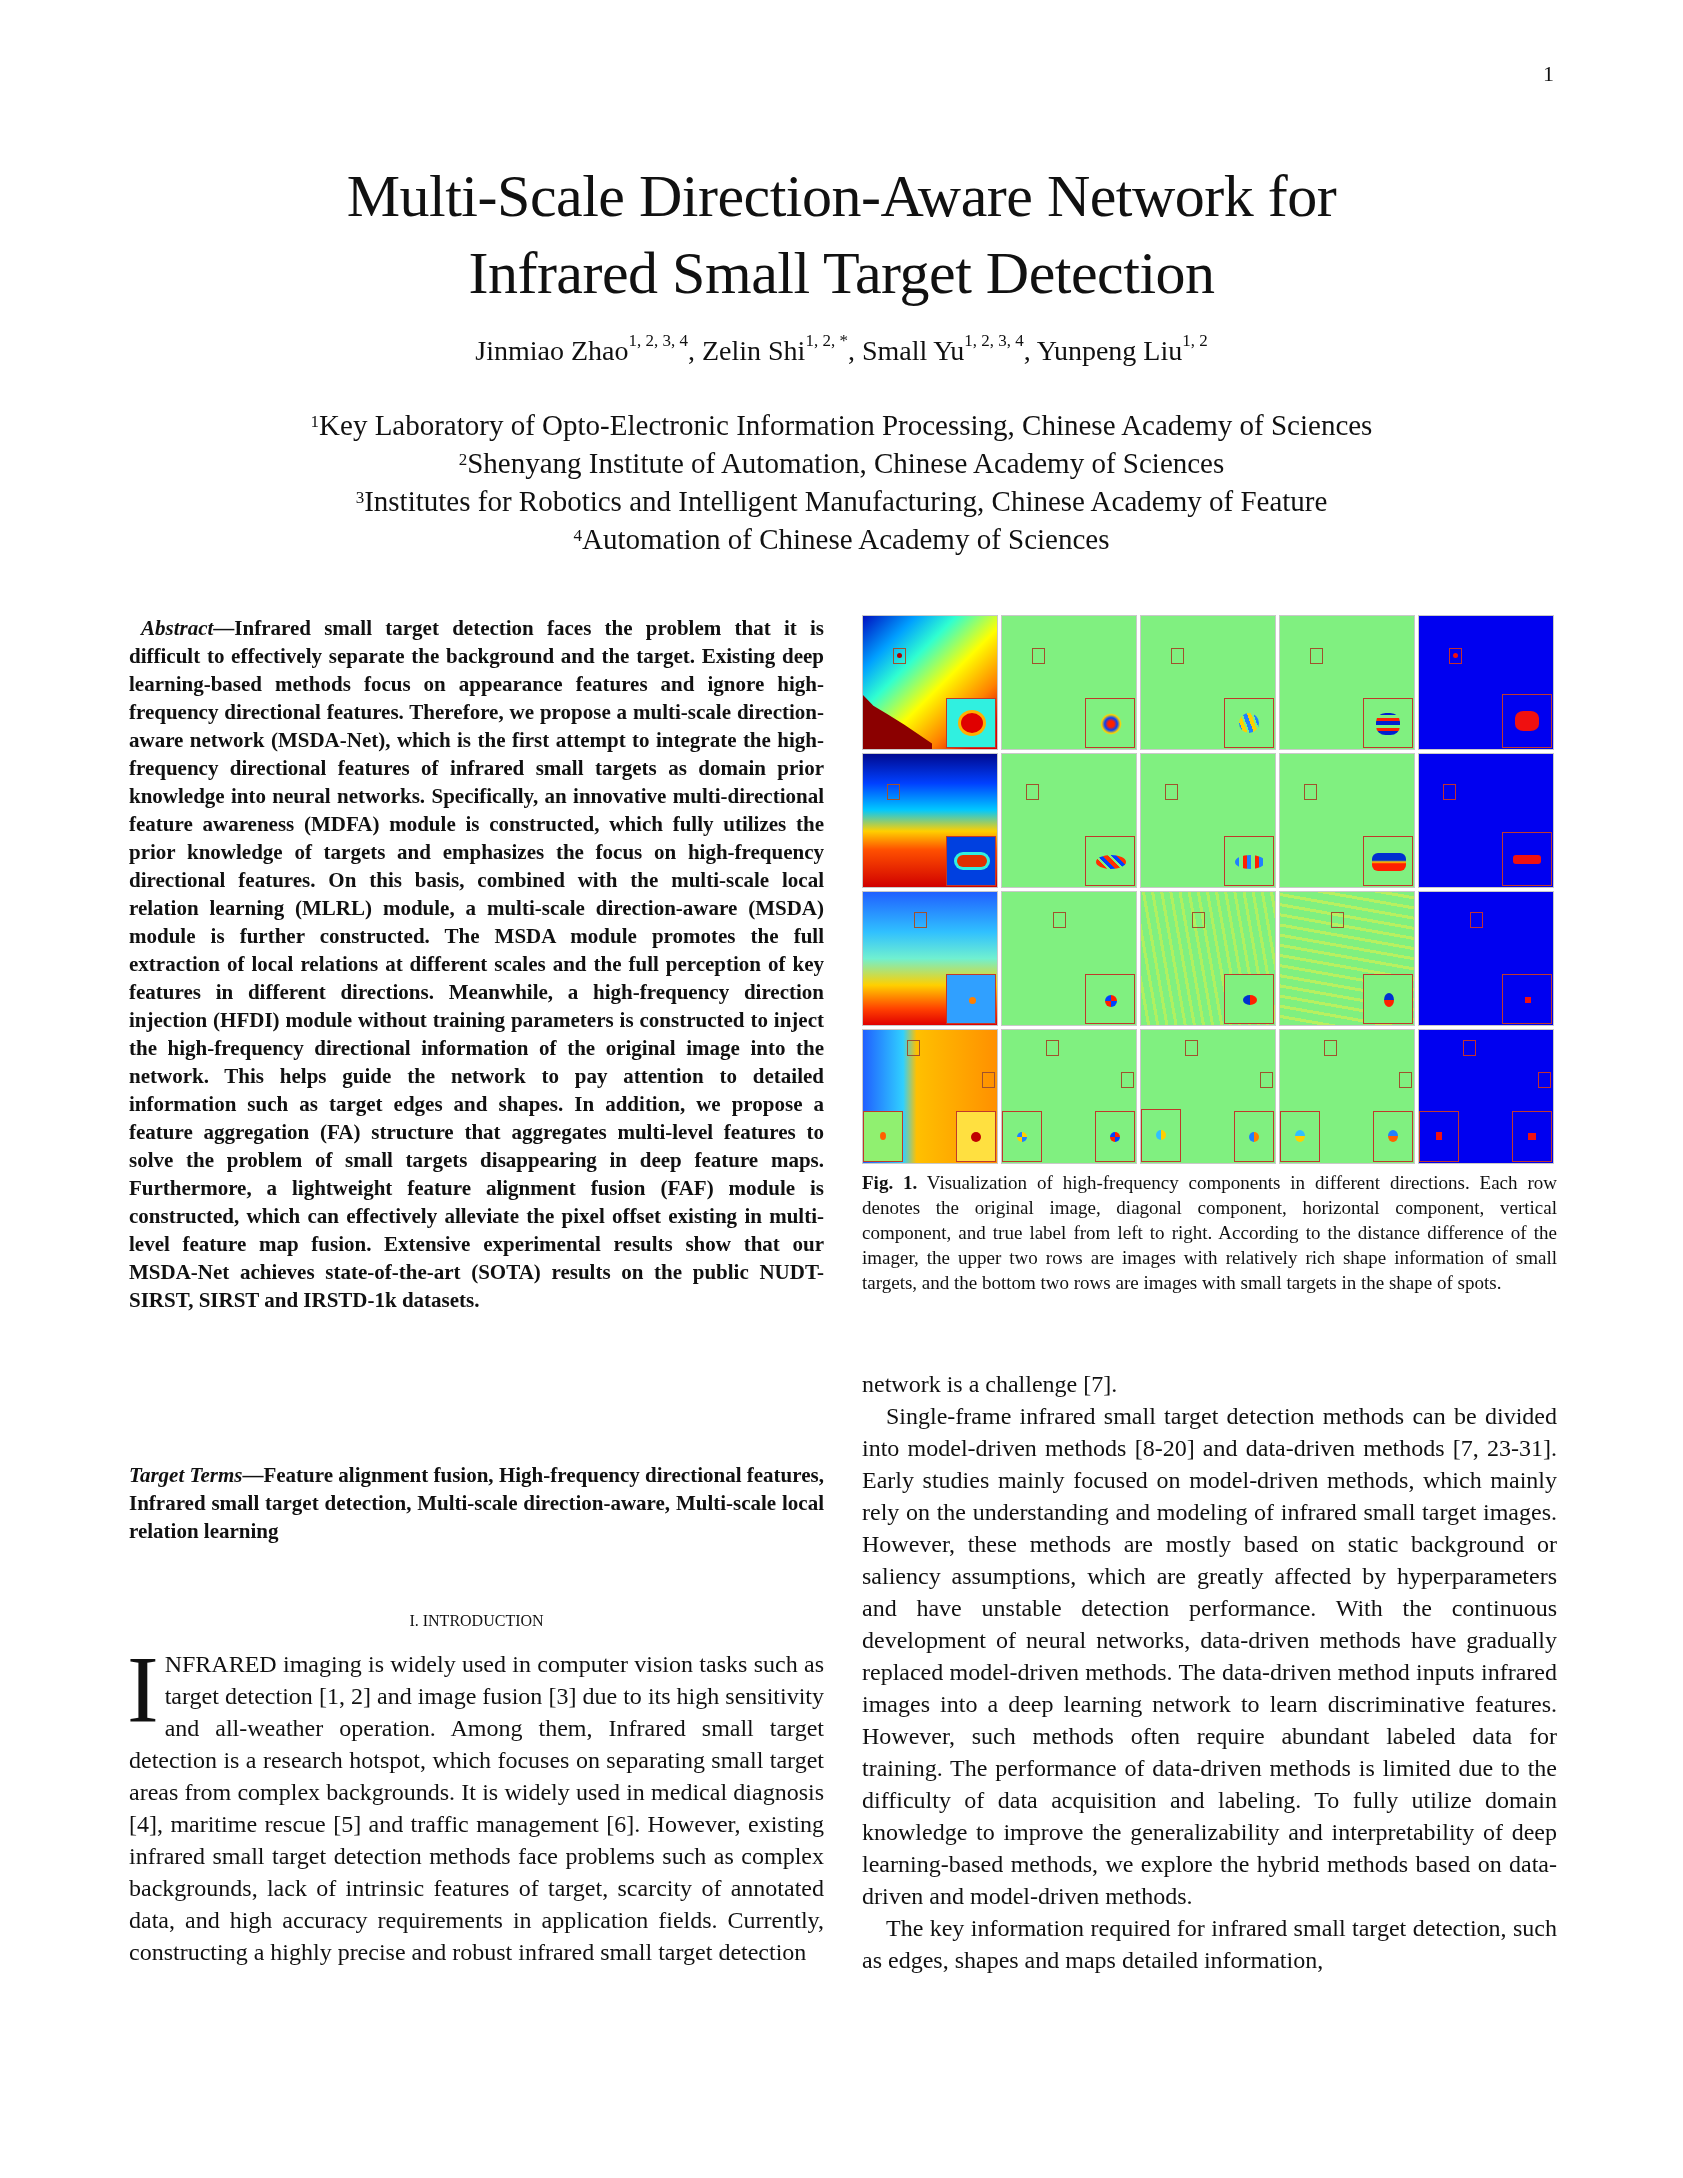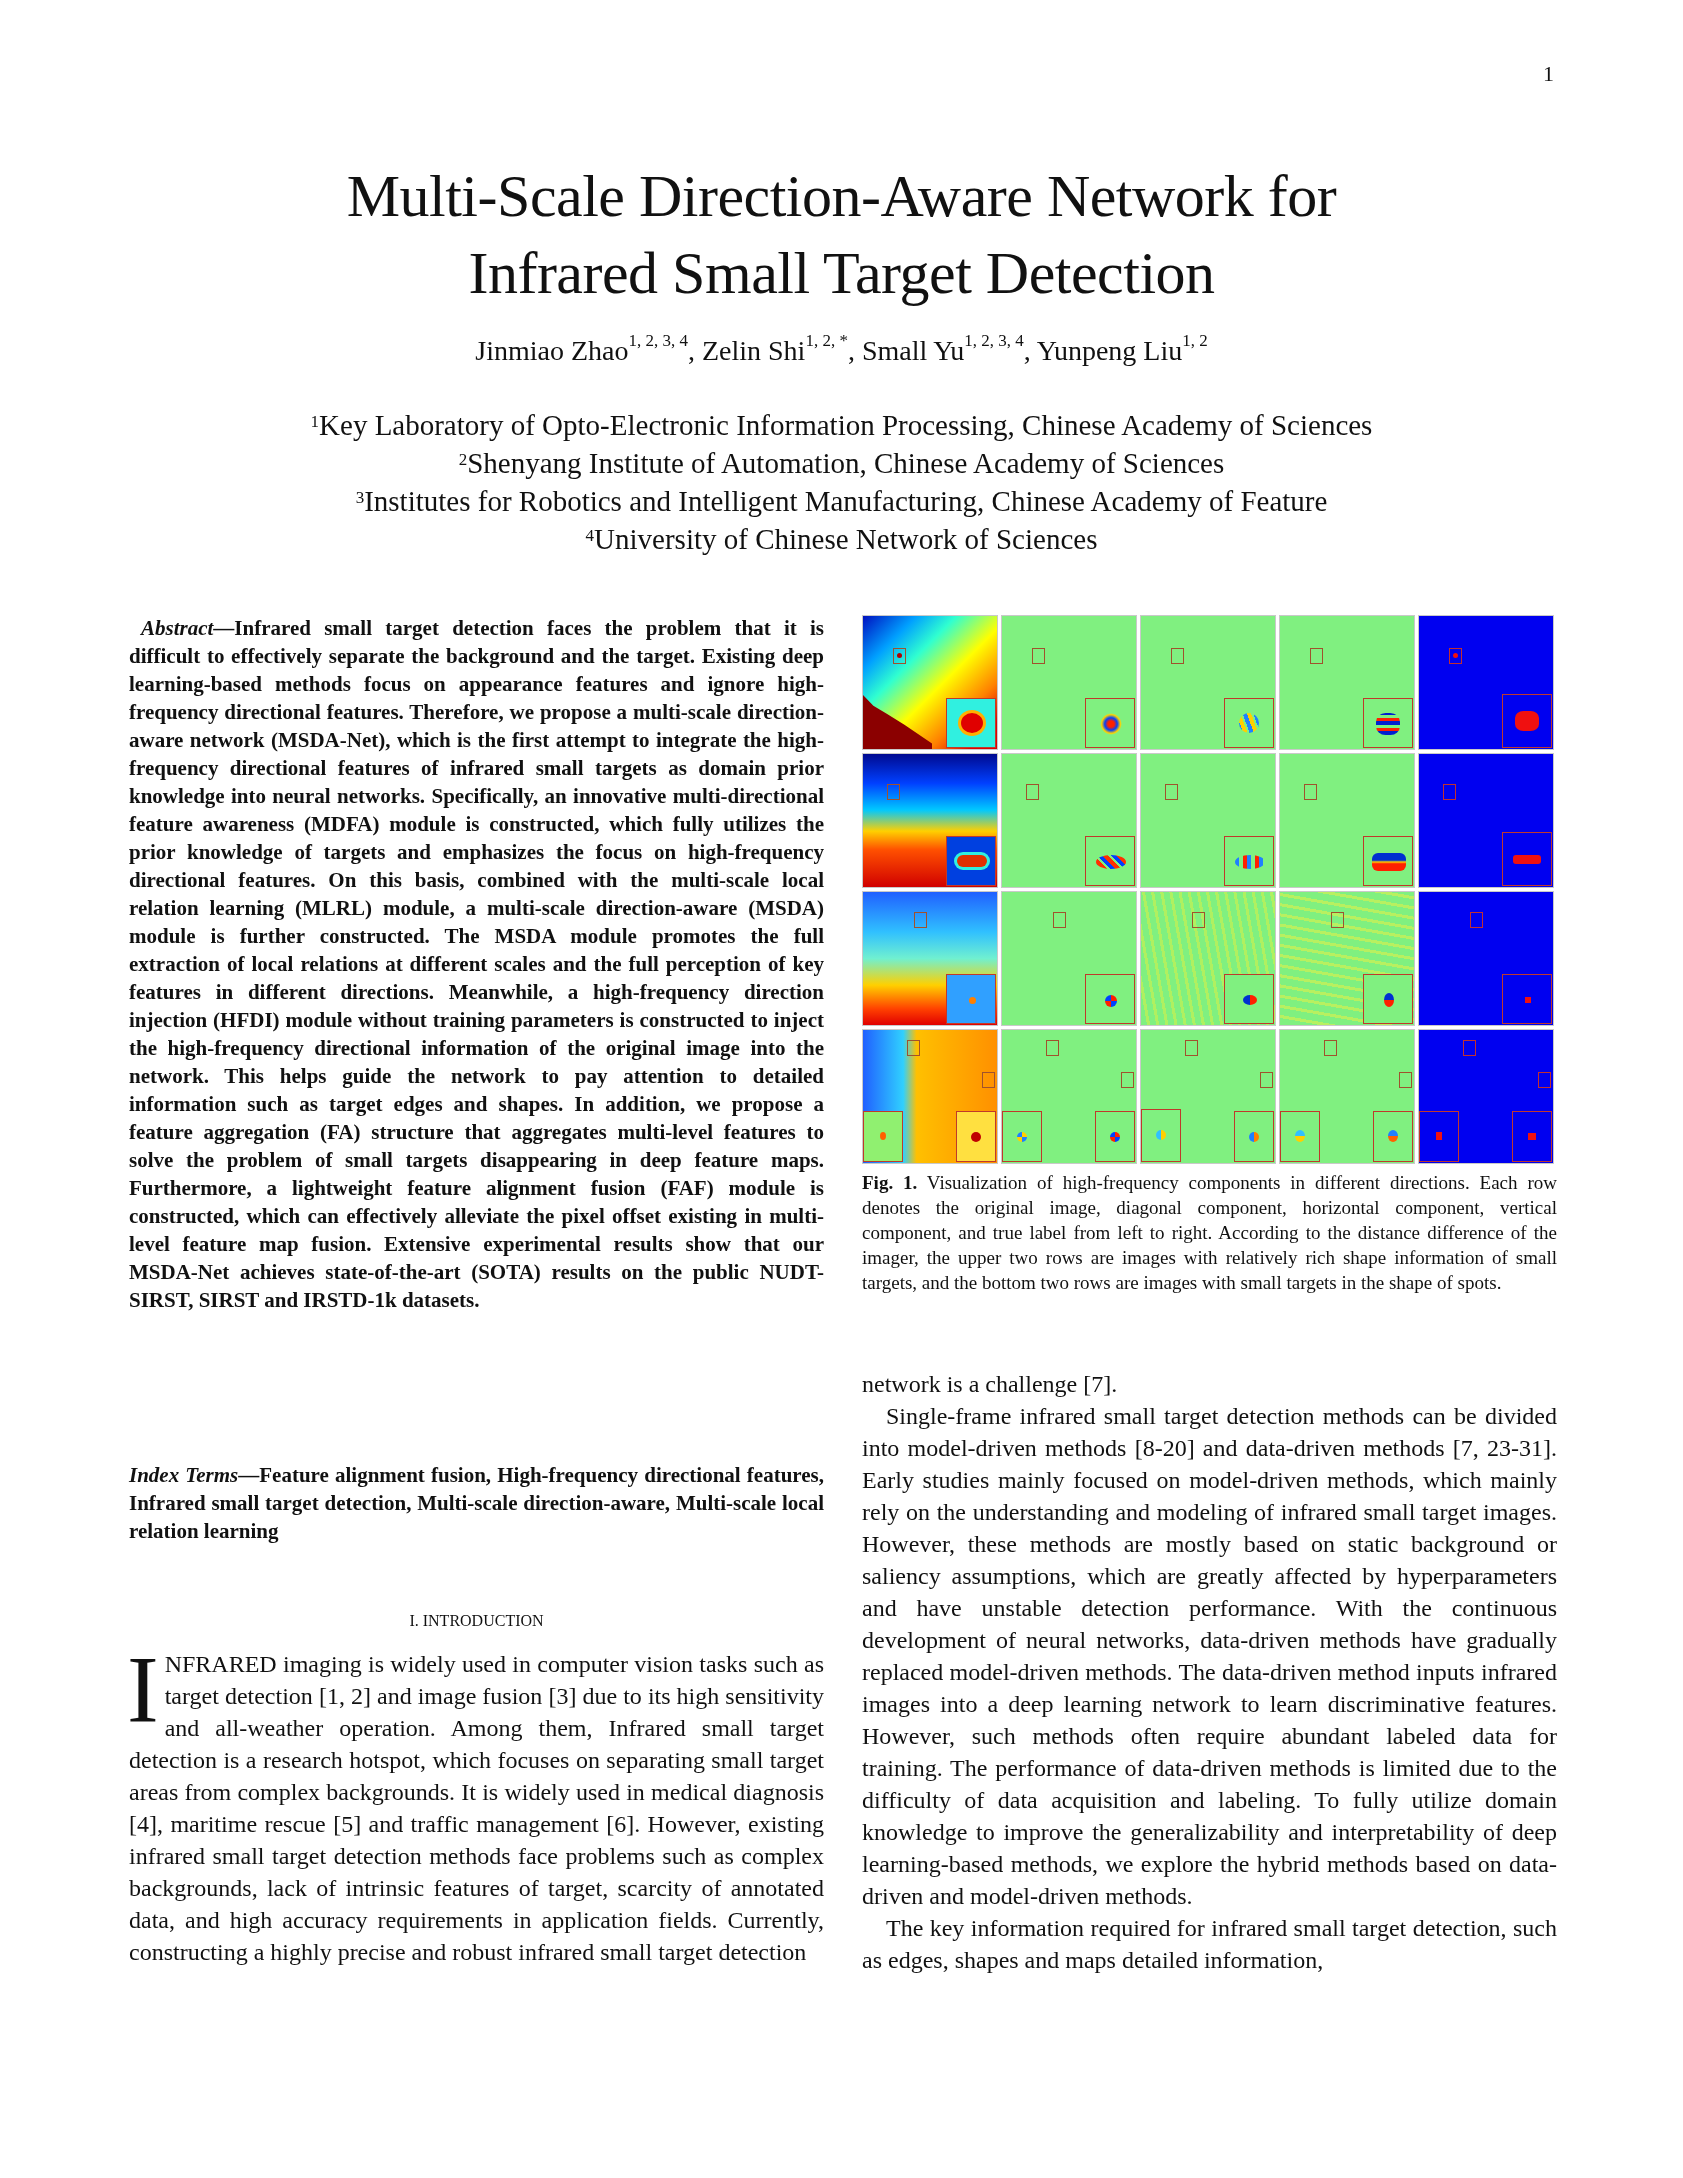--- a/index.html
+++ b/index.html
@@ -54,29 +54,29 @@
 </div>
 
 <div class="abs authors">
   <span><span>Jinmiao Zhao</span><sup>1, 2, 3, 4</sup><span>, </span></span><span><span>Zelin Shi</span><sup>1, 2, *</sup><span>, </span></span><span><span>Small Yu</span><sup>1, 2, 3, 4</sup><span>, </span></span><span><span>Yunpeng Liu</span><sup>1, 2</sup></span>
 </div>
 
 <div class="abs affils">
   <div><sup>1</sup><span>Key Laboratory of Opto-Electronic Information Processing, Chinese Academy of Sciences</span></div>
   <div><sup>2</sup><span>Shenyang Institute of Automation, Chinese Academy of Sciences</span></div>
   <div><sup>3</sup><span>Institutes for Robotics and Intelligent Manufacturing, Chinese Academy of Feature</span></div>
-  <div><sup>4</sup><span>University of Chinese Network of Sciences</span></div>
+  <div><sup>4</sup><span>Automation of Chinese Academy of Sciences</span></div>
 </div>
 
 <div class="abs col-left abstract">
   <p><span class="lead">Abstract</span><span>—</span><span>Infrared small target detection faces the problem that it is difficult to effectively separate the background and the target. Existing deep learning-based methods focus on appearance features and ignore high-frequency directional features. Therefore, we propose a multi-scale direction-aware network (MSDA-Net), which is the first attempt to integrate the high-frequency directional features of infrared small targets as domain prior knowledge into neural networks. Specifically, an innovative multi-directional feature awareness (MDFA) module is constructed, which fully utilizes the prior knowledge of targets and emphasizes the focus on high-frequency directional features. On this basis, combined with the multi-scale local relation learning (MLRL) module, a multi-scale direction-aware (MSDA) module is further constructed. The MSDA module promotes the full extraction of local relations at different scales and the full perception of key features in different directions. Meanwhile, a high-frequency direction injection (HFDI) module without training parameters is constructed to inject the high-frequency directional information of the original image into the network. This helps guide the network to pay attention to detailed information such as target edges and shapes. In addition, we propose a feature aggregation (FA) structure that aggregates multi-level features to solve the problem of small targets disappearing in deep feature maps. Furthermore, a lightweight feature alignment fusion (FAF) module is constructed, which can effectively alleviate the pixel offset existing in multi-level feature map fusion. Extensive experimental results show that our MSDA-Net achieves state-of-the-art (SOTA) results on the public NUDT-SIRST, SIRST and IRSTD-1k datasets.</span></p>
 </div>
 
 <div class="abs col-left index-terms">
-  <span class="lead">Index Terms</span><span>—</span><span>Feature alignment fusion, High-frequency directional features, Infrared small target detection, Multi-scale direction-aware, Multi-scale local relation learning</span>
+  <span class="lead">Target Terms</span><span>—</span><span>Feature alignment fusion, High-frequency directional features, Infrared small target detection, Multi-scale direction-aware, Multi-scale local relation learning</span>
 </div>
 
 <div class="abs col-left section-head">I. INTRODUCTION</div>
 
 <div class="abs col-left intro">
   <p><span class="dropcap">I</span><span>NFRARED imaging is widely used in computer vision tasks such as target detection [1, 2] and image fusion [3] due to its high sensitivity and all-weather operation. Among them, Infrared small target detection is a research hotspot, which focuses on separating small target areas from complex backgrounds. It is widely used in medical diagnosis [4], maritime rescue [5] and traffic management [6]. However, existing infrared small target detection methods face problems such as complex backgrounds, lack of  intrinsic features of target, scarcity of annotated data, and high accuracy requirements in application fields. Currently, constructing a highly precise and robust infrared small target detection</span></p>
 </div>
 
 <div class="abs col-right figure">
 

